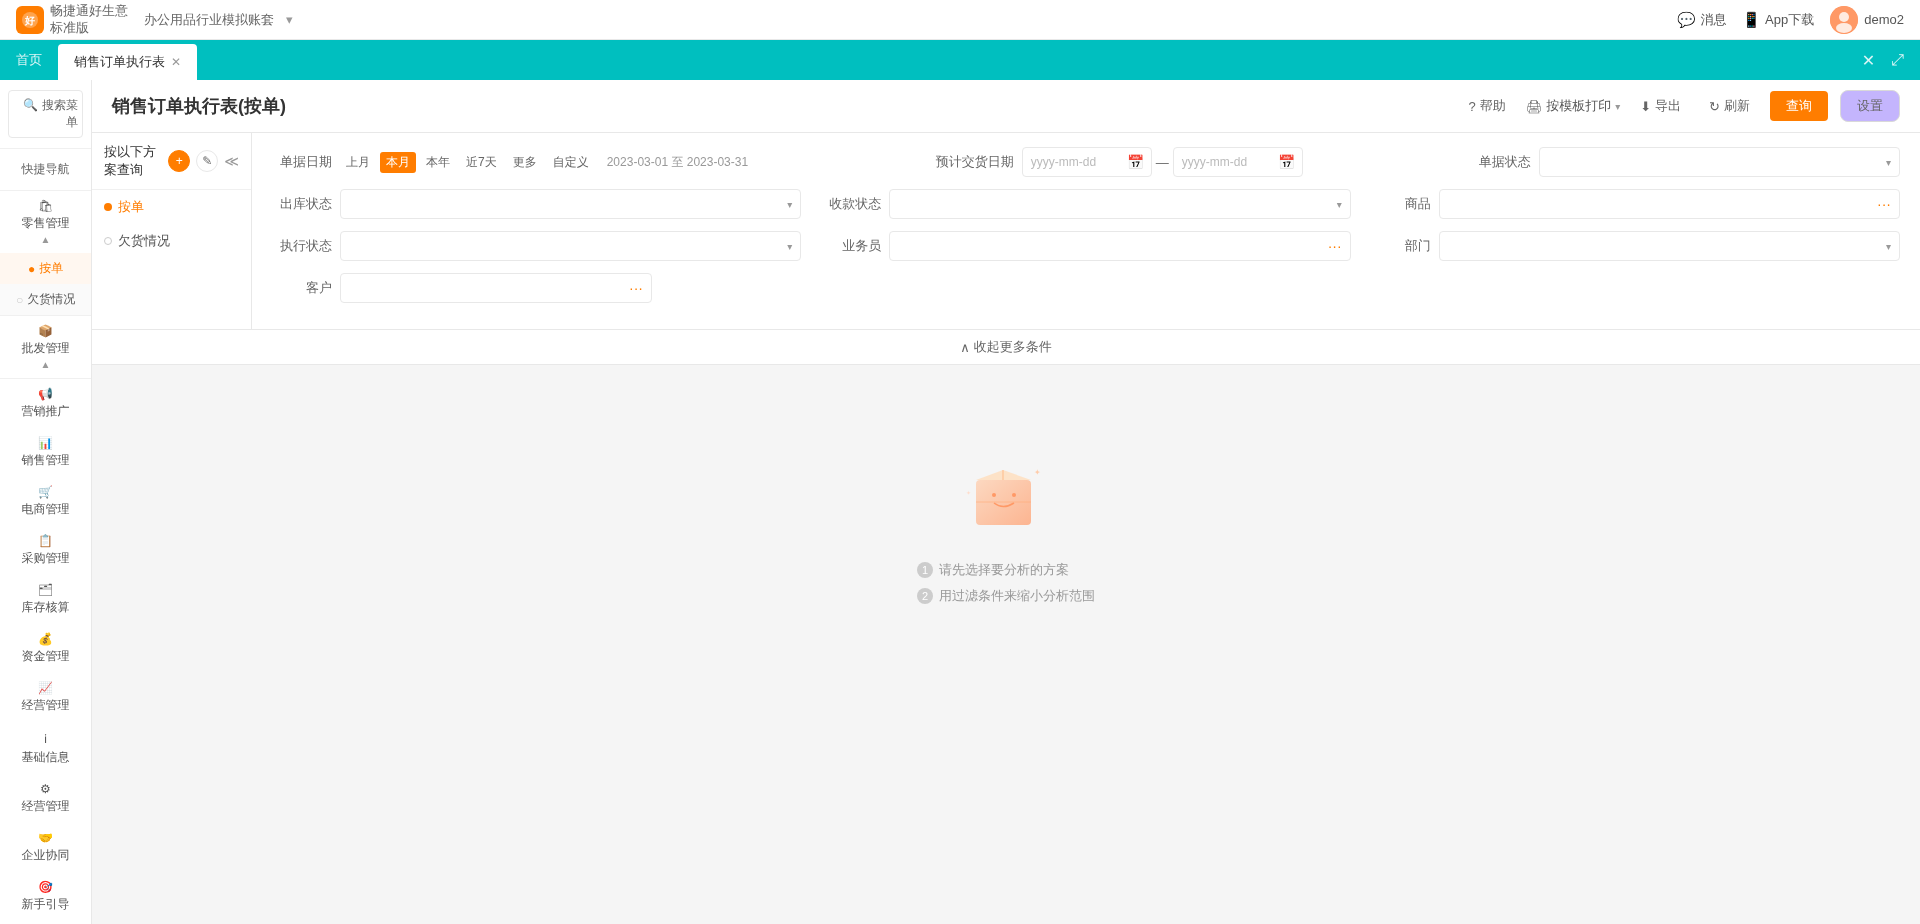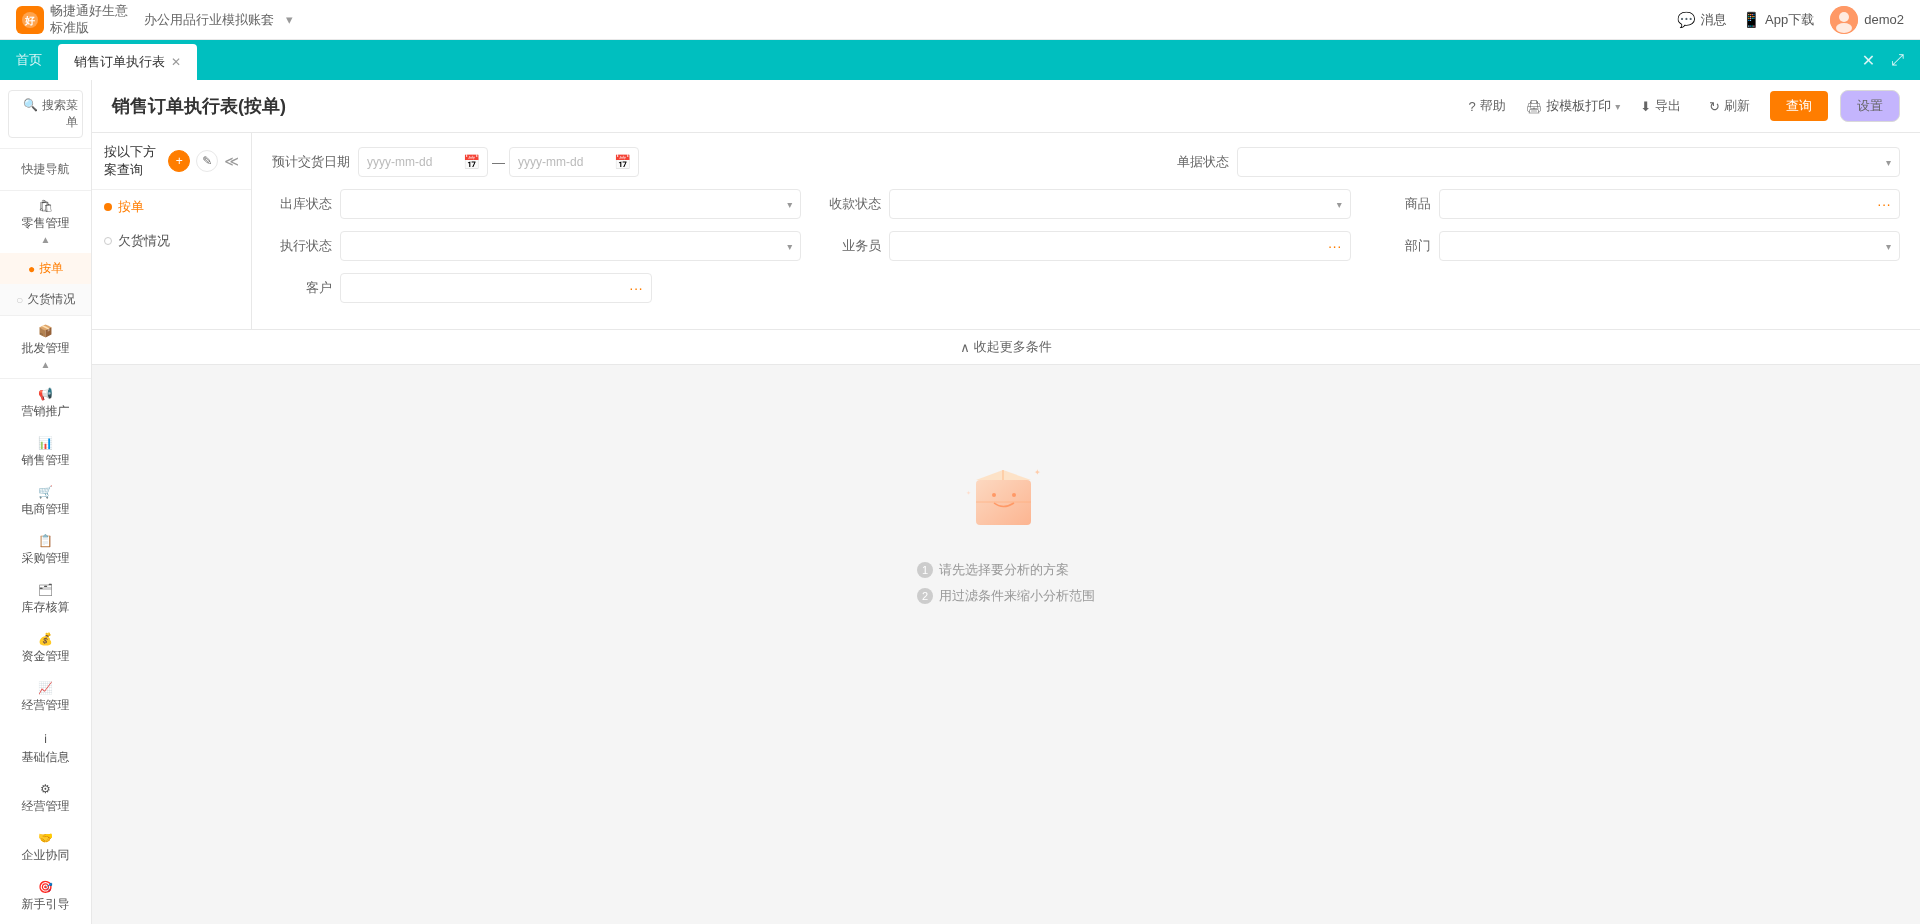--- a/index.html
+++ b/index.html
@@ -716,20 +716,32 @@
         <div class="filter-scheme-item">
           <span class="dot-empty"></span>
           <span>欠货情况</span>
         </div>
       </div>
 
       <div class="filter-form">
 
         <div class="filter-row">
 
+          <div class="filter-field" style="flex:1.5;">
+            <span class="filter-label">单据日期</span>
+            <div class="date-quick">
+              <span class="date-btn">上月</span>
+              <span class="date-btn active">本月</span>
+              <span class="date-btn">本年</span>
+              <span class="date-btn">近7天</span>
+              <span class="date-btn">更多</span>
+              <span class="date-btn">自定义</span>
+            </div>
+            <span class="date-range-text">2023-03-01 至 2023-03-31</span>
+          </div>
 
           <div class="filter-field" style="flex:1.2;">
             <span class="filter-label">预计交货日期</span>
             <div class="filter-date-range">
               <div class="filter-date-input" style="position:relative;width:130px;flex:none;">
                 <span style="color:#bbb;font-size:12px;">yyyy-mm-dd</span>
                 <span class="cal-icon" style="position:absolute;right:6px;">📅</span>
               </div>
               <span class="date-separator">—</span>
               <div class="filter-date-input" style="position:relative;width:130px;flex:none;">

